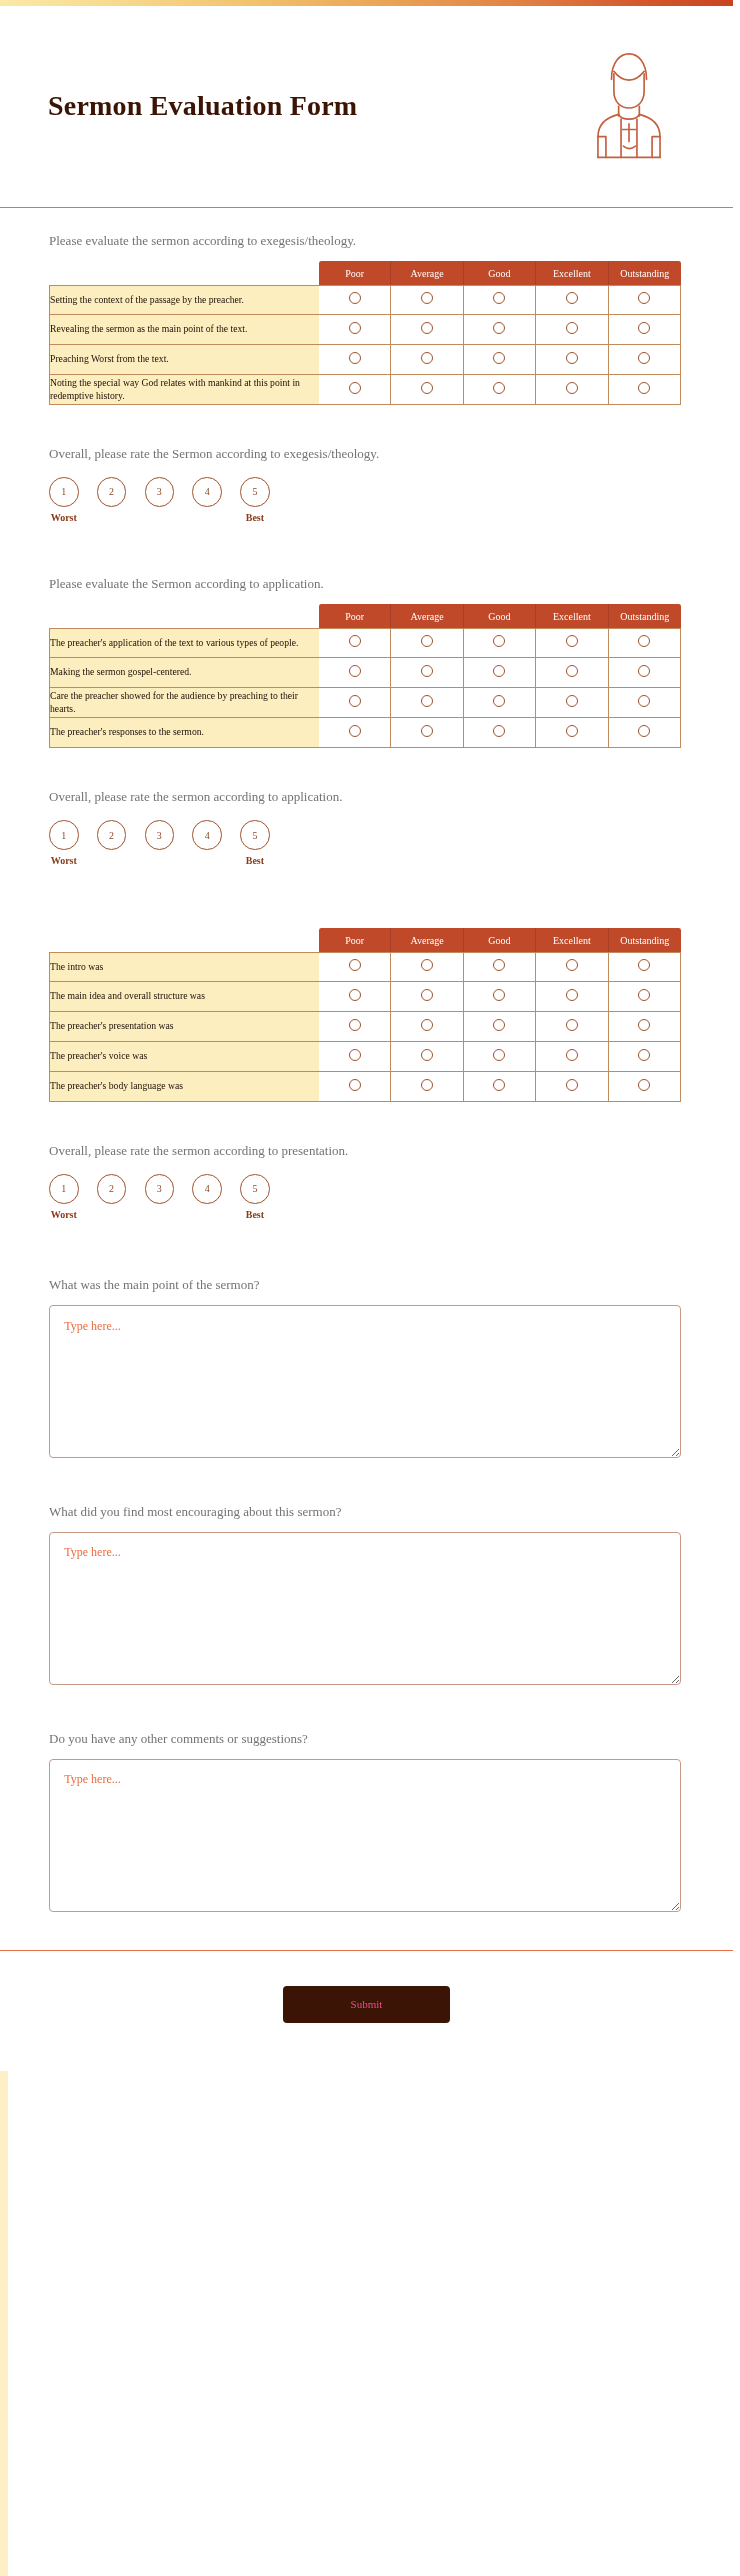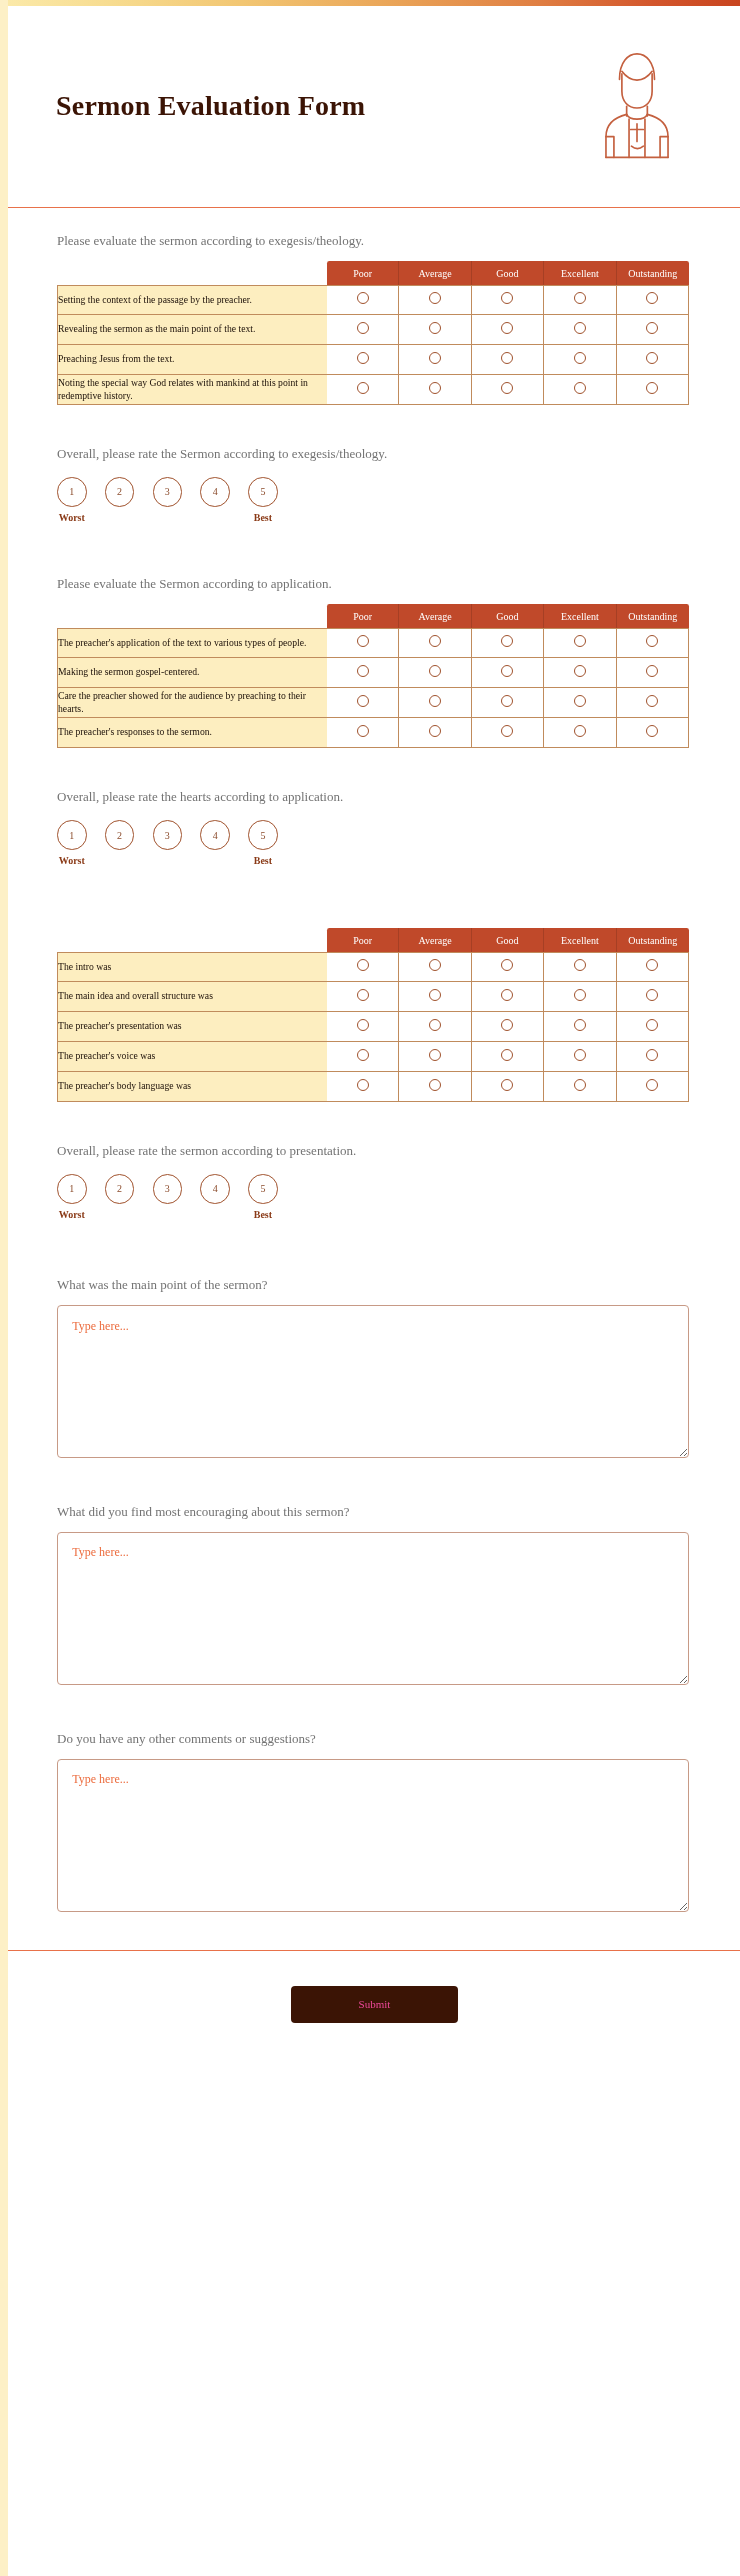--- a/index.html
+++ b/index.html
@@ -25,21 +25,20 @@
     background:#fdf0c6;
   }
   .right-strip {
     position:absolute;
     right:0; top:0; bottom:0;
     width:3.2px;
     background:#ffffff;
   }
   .form-card {
     position:relative;
-    margin-left:8px;
     width:733px;
     background:#ffffff;
   }
   
   .top-gradient {
     height:5.6px;
     width:100%;
     background:linear-gradient(to right,#fbe9a8 0%,#f7dc90 14%,#f2c672 32%,#eaa558 52%,#e07f43 72%,#d3562c 88%,#c8441f 100%);
   }
   .header {
@@ -248,21 +247,21 @@
             </tr>
             <tr class="mx-row">
               <td class="mx-rowlabel">Revealing the sermon as the main point of the text.</td>
               <td class="mx-cell"><span class="radio"></span></td>
               <td class="mx-cell"><span class="radio"></span></td>
               <td class="mx-cell"><span class="radio"></span></td>
               <td class="mx-cell"><span class="radio"></span></td>
               <td class="mx-cell"><span class="radio"></span></td>
             </tr>
             <tr class="mx-row">
-              <td class="mx-rowlabel">Preaching Jesus from the text.</td>
+              <td class="mx-rowlabel">Preaching Worst from the text.</td>
               <td class="mx-cell"><span class="radio"></span></td>
               <td class="mx-cell"><span class="radio"></span></td>
               <td class="mx-cell"><span class="radio"></span></td>
               <td class="mx-cell"><span class="radio"></span></td>
               <td class="mx-cell"><span class="radio"></span></td>
             </tr>
             <tr class="mx-row">
               <td class="mx-rowlabel">Noting the special way God relates with mankind at this point in redemptive history.</td>
               <td class="mx-cell"><span class="radio"></span></td>
               <td class="mx-cell"><span class="radio"></span></td>
@@ -346,21 +345,21 @@
               <td class="mx-cell"><span class="radio"></span></td>
               <td class="mx-cell"><span class="radio"></span></td>
               <td class="mx-cell"><span class="radio"></span></td>
             </tr>
           </tbody>
             </table>
         </div>
       </div>
 
       <div class="section" style="padding-top:39px;">
-        <div class="q-label">Overall, please rate the hearts according to application.</div>
+        <div class="q-label">Overall, please rate the sermon according to application.</div>
         <div class="scale-row" style="margin-top:13.5px;">
           <div class="scale-item">
             <div class="scale-circle">1</div>
             <div class="scale-caption">Worst</div>
           </div>
           <div class="scale-item">
             <div class="scale-circle">2</div>
             <div class="scale-caption"></div>
           </div>
           <div class="scale-item">

